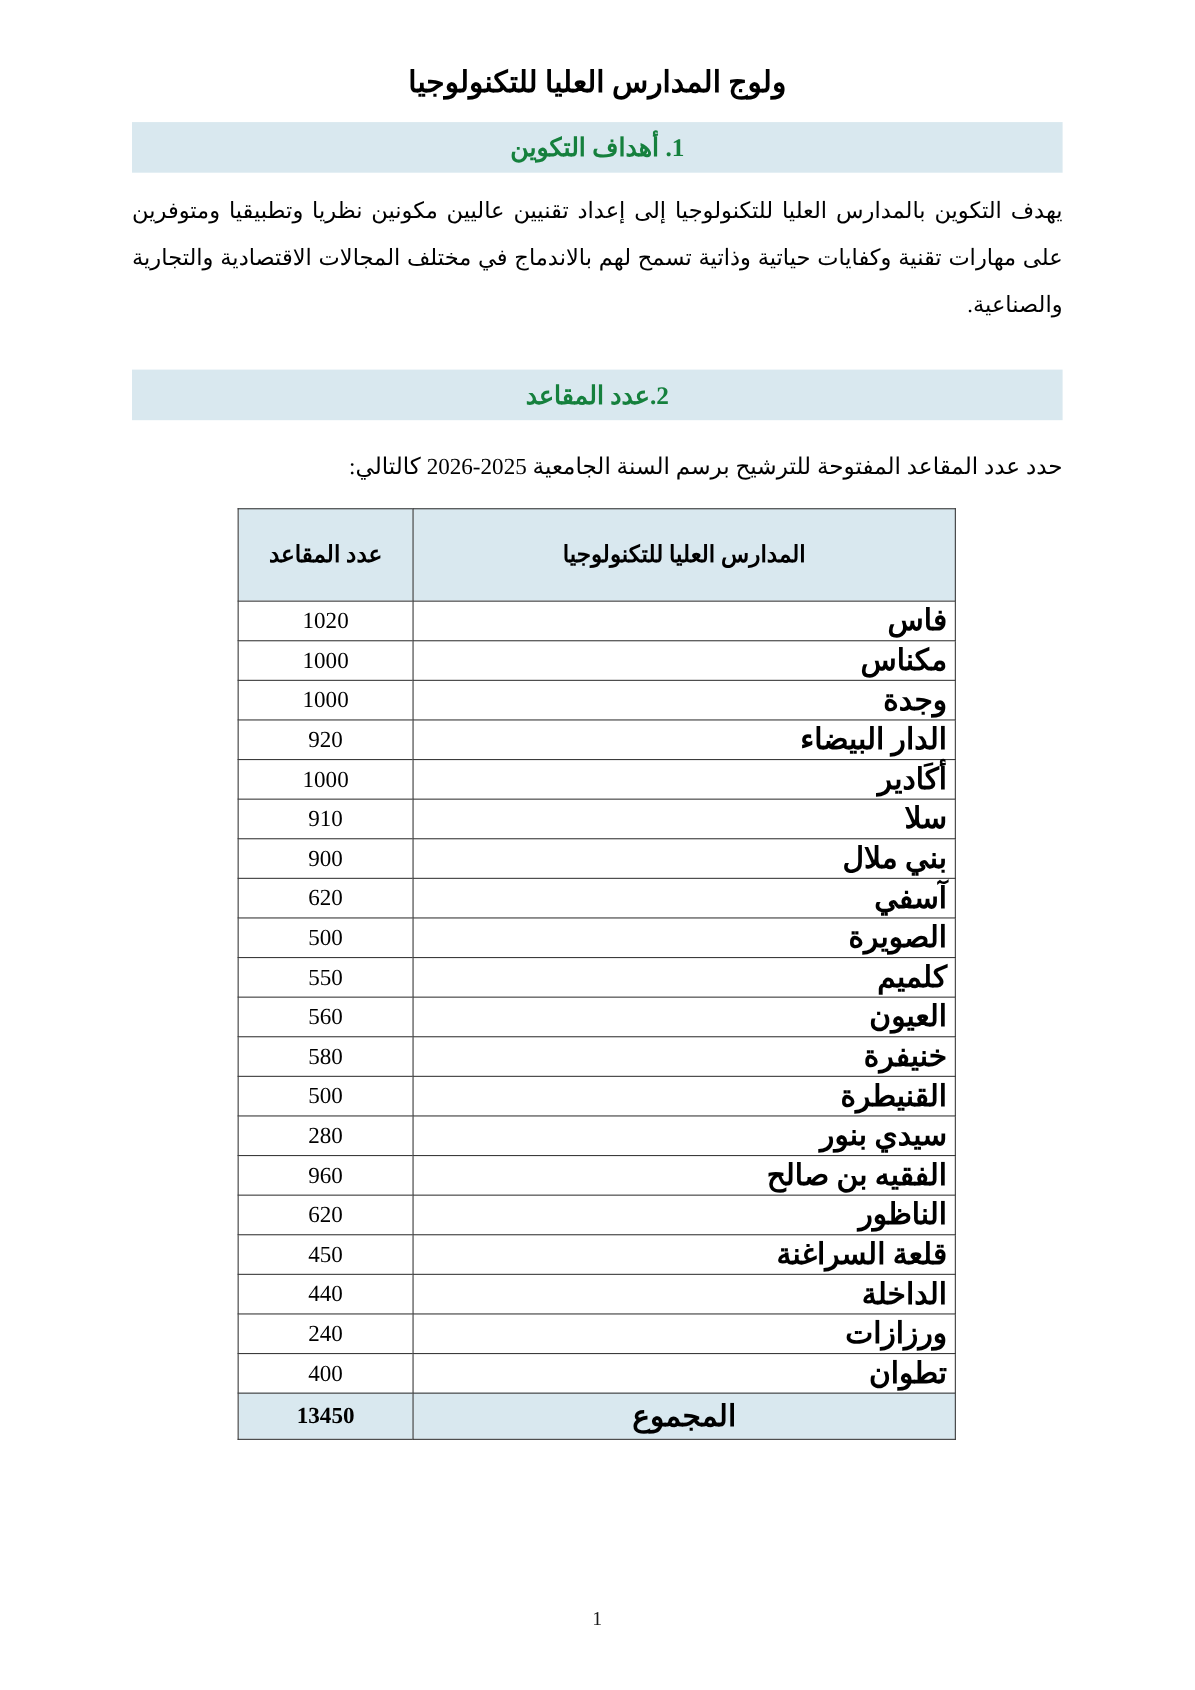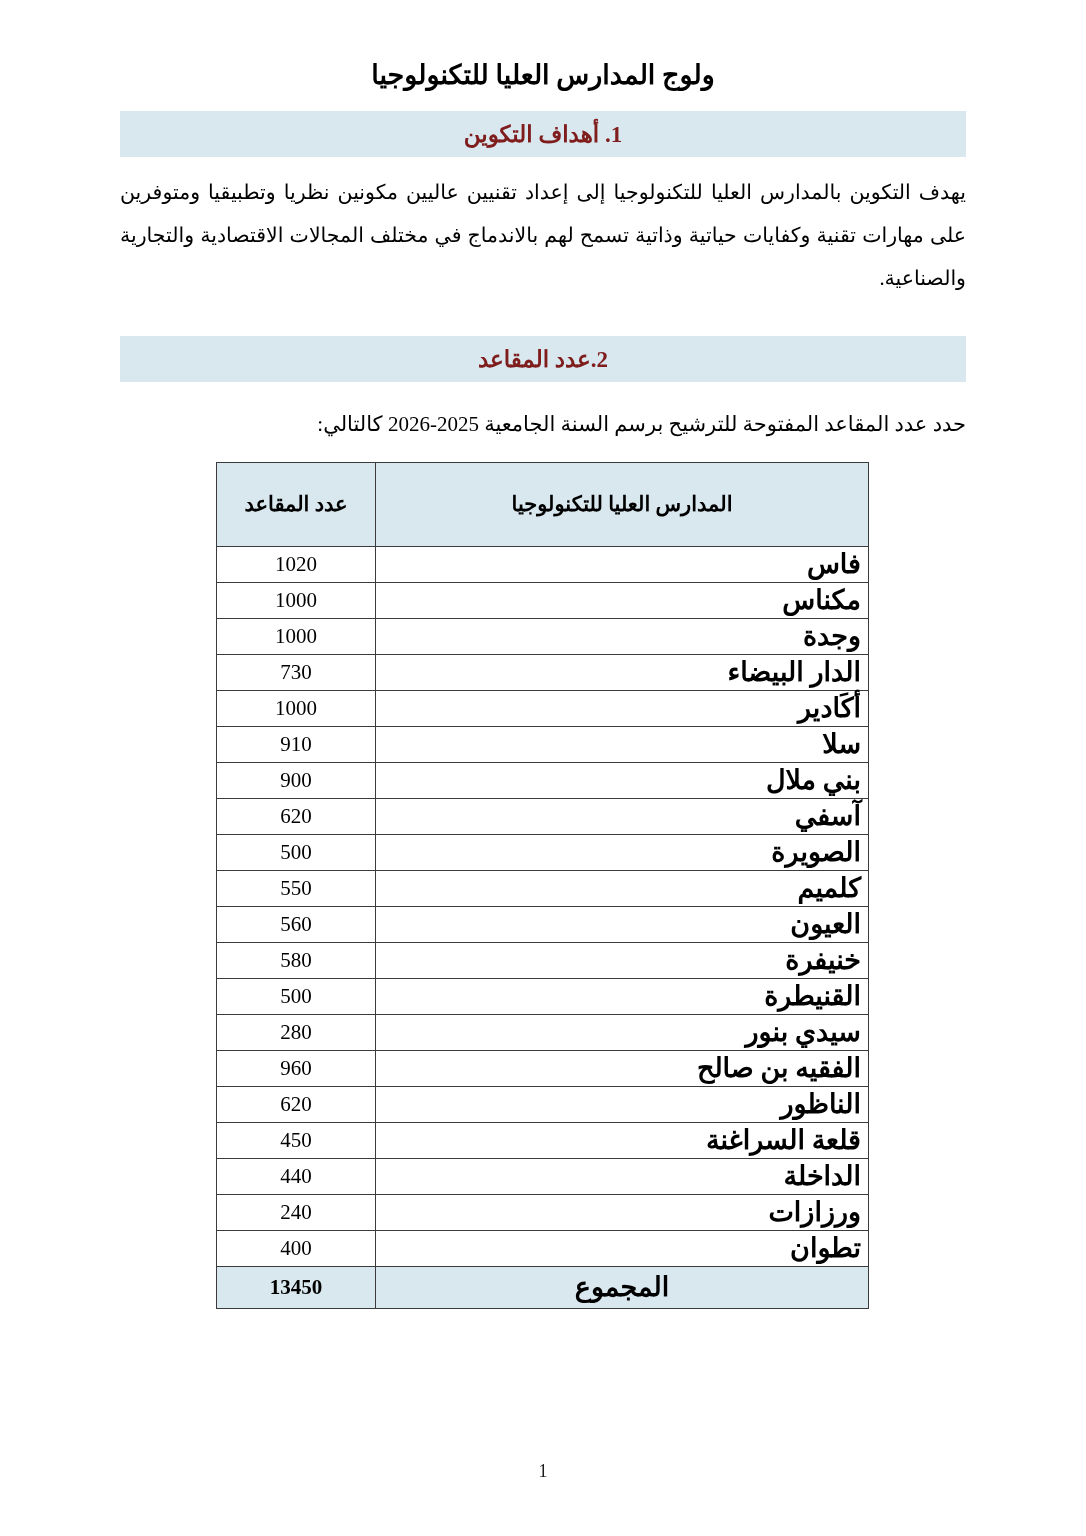--- a/index.html
+++ b/index.html
@@ -47,21 +47,21 @@
     width: 846px;
     height: 46px;
     display: flex;
     align-items: center;
     justify-content: center;
     direction: rtl;
   }
   .section-band .band-text {
     font-weight: bold;
     font-size: 23px;
-    color: #7f1d1d;
+    color: #15803d;
     text-align: center;
     direction: rtl;
     unicode-bidi: plaintext;
   }
 
   
   .body-para {
     width: 846px;
     margin: 0 auto;
     direction: rtl;
@@ -201,21 +201,21 @@
           <tr>
             <td class="school">مكناس</td>
             <td class="seats-num">1000</td>
           </tr>
           <tr>
             <td class="school">وجدة</td>
             <td class="seats-num">1000</td>
           </tr>
           <tr>
             <td class="school">الدار البيضاء</td>
-            <td class="seats-num">730</td>
+            <td class="seats-num">920</td>
           </tr>
           <tr>
             <td class="school">أكَادير</td>
             <td class="seats-num">1000</td>
           </tr>
           <tr>
             <td class="school">سلا</td>
             <td class="seats-num">910</td>
           </tr>
           <tr>

